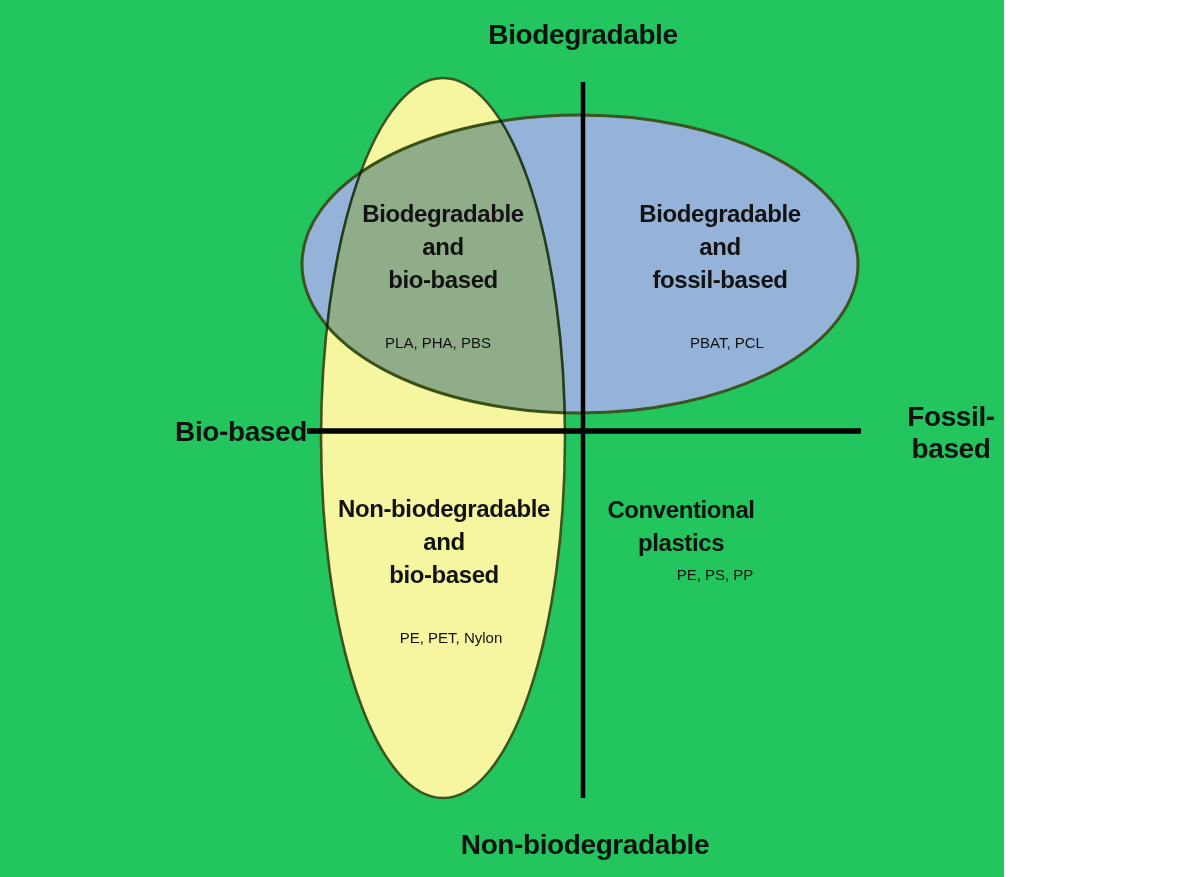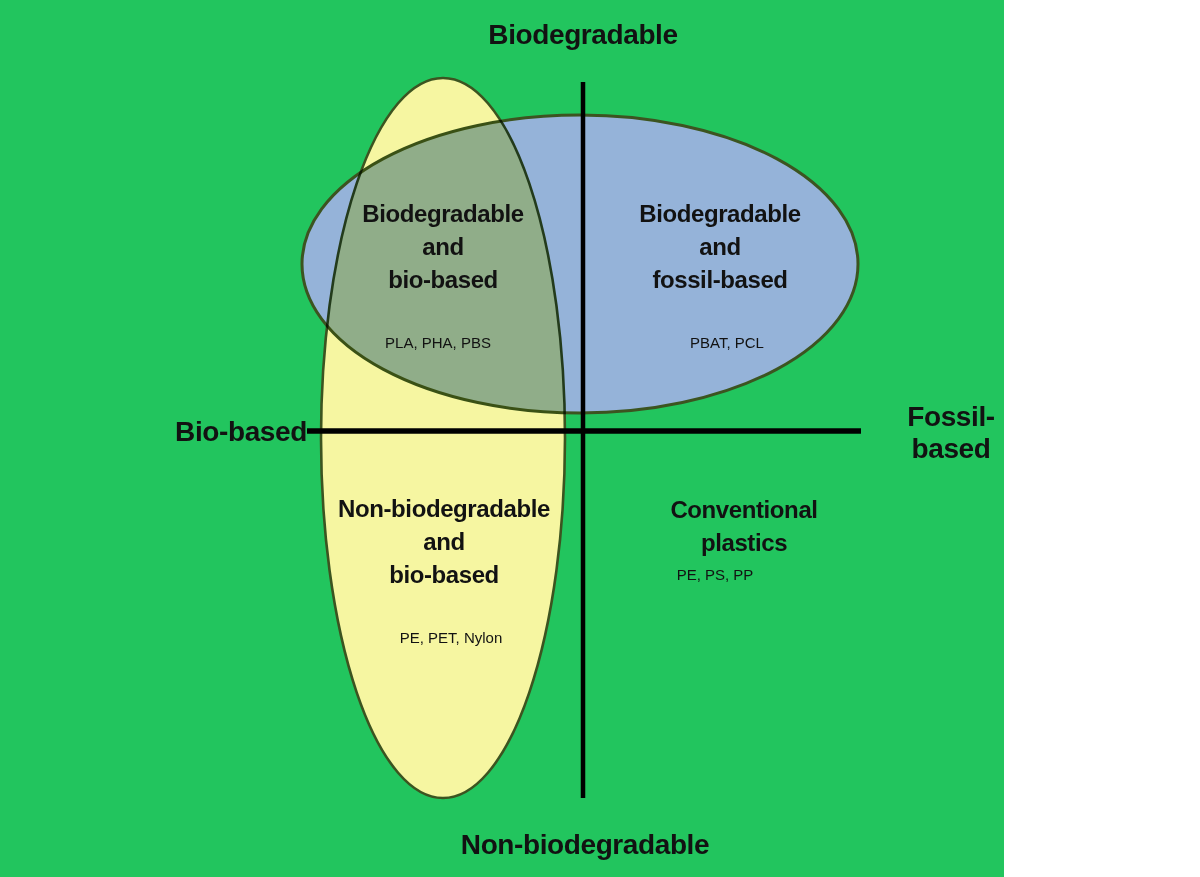--- a/index.html
+++ b/index.html
@@ -82,18 +82,18 @@
 fossil-based</div>
 
   <div class="label examples-label" style="left:719px; top:342px;margin-left:8px;">PBAT, PCL</div>
 
   <div class="label quad-label" style="left:444px; top:541px;">Non-biodegradable
 and
 bio-based</div>
 
   <div class="label examples-label" style="left:451px; top:637px;">PE, PET, Nylon</div>
 
-  <div class="label quad-label" style="left:744px; top:526px;">Conventional
+  <div class="label quad-label" style="left:681px; top:526px;">Conventional
 plastics</div>
 
   <div class="label examples-label" style="left:715px; top:574px;">PE, PS, PP</div>
 
 </div>
 
 </body></html>

